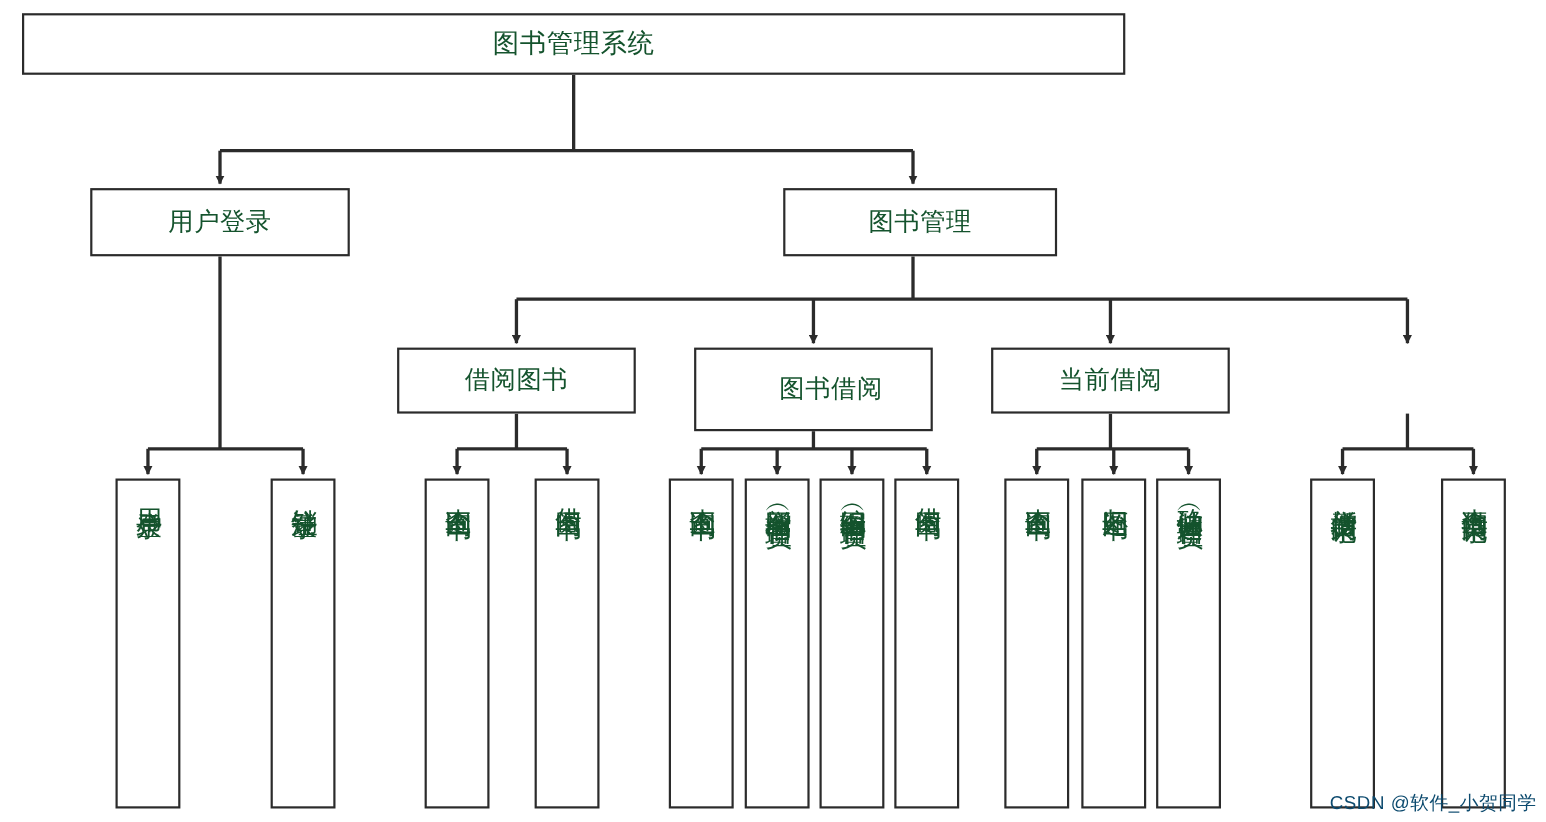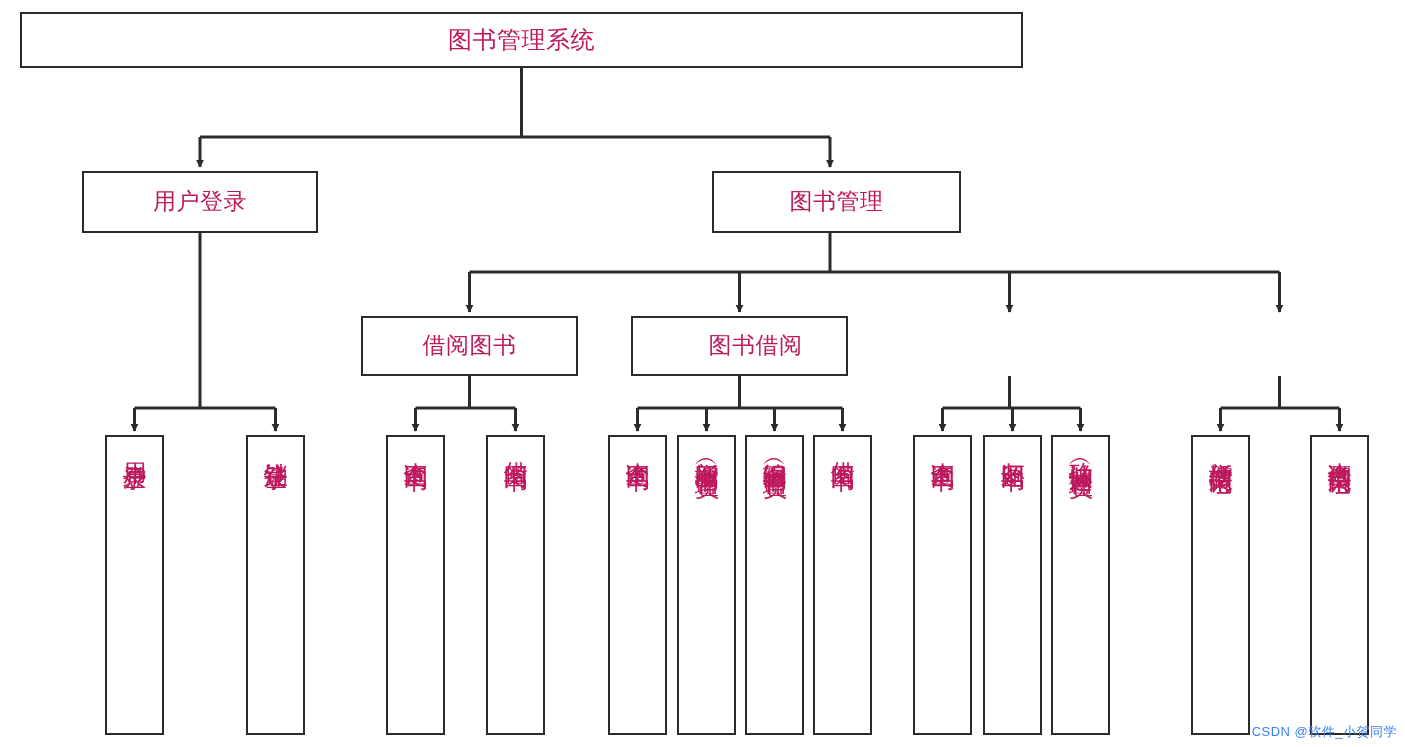--- a/index.html
+++ b/index.html
@@ -23,21 +23,21 @@
     top: 0;
     width: 1405px;
     height: 747px;
     pointer-events: none;
   }
   .node {
     position: absolute;
     box-sizing: border-box;
     border: 2px solid #2b2b2b;
     background: #ffffff;
-    color: #be185d;
+    color: #14532d;
     display: flex;
     align-items: center;
     justify-content: center;
     text-align: center;
   }
   .node .label {
     display: block;
     line-height: 1.18;
     letter-spacing: 0.5px;
   }
@@ -55,22 +55,22 @@
     text-orientation: upright;
     font-size: 24px;
     line-height: 1.02;
     letter-spacing: 2px;
     white-space: nowrap;
   }
   #watermark {
     position: absolute;
     right: 8px;
     bottom: 6px;
-    font-size: 13px;
-    color: #3b82f6;
+    font-size: 17px;
+    color: #0c4a6e;
     letter-spacing: 0.5px;
     white-space: nowrap;
     margin-top: 40px;
   }
 </style>
 </head>
 <body>
 
 <div id="canvas">
 
@@ -131,22 +131,25 @@
   <div class="node h" style="left:82px; top:171px; width:236px; height:62px;">
     <span class="label">用户登录</span>
   </div>
   <div class="node h" style="left:712px; top:171px; width:249px; height:62px;">
     <span class="label">图书管理</span>
   </div>
 
   <div class="node h" style="left:361px; top:316px; width:217px; height:60px;">
     <span class="label">借阅图书</span>
   </div>
-  <div class="node h" style="left:631px; top:316px; width:217px; height:60px;padding-left:32px;">
+  <div class="node h" style="left:631px; top:316px; width:217px; height:76px;padding-left:32px;">
     <span class="label">图书借阅</span>
+  </div>
+  <div class="node h" style="left:901px; top:316px; width:217px; height:60px;">
+    <span class="label">当前借阅</span>
   </div>
 
   <div class="node v" style="left:105px; top:435px; width:59px; height:300px;">
     <span class="label">用户登录</span>
   </div>
   <div class="node v" style="left:246px; top:435px; width:59px; height:300px;">
     <span class="label">注销登录</span>
   </div>
   <div class="node v" style="left:386px; top:435px; width:59px; height:300px;">
     <span class="label">查询图书</span>

